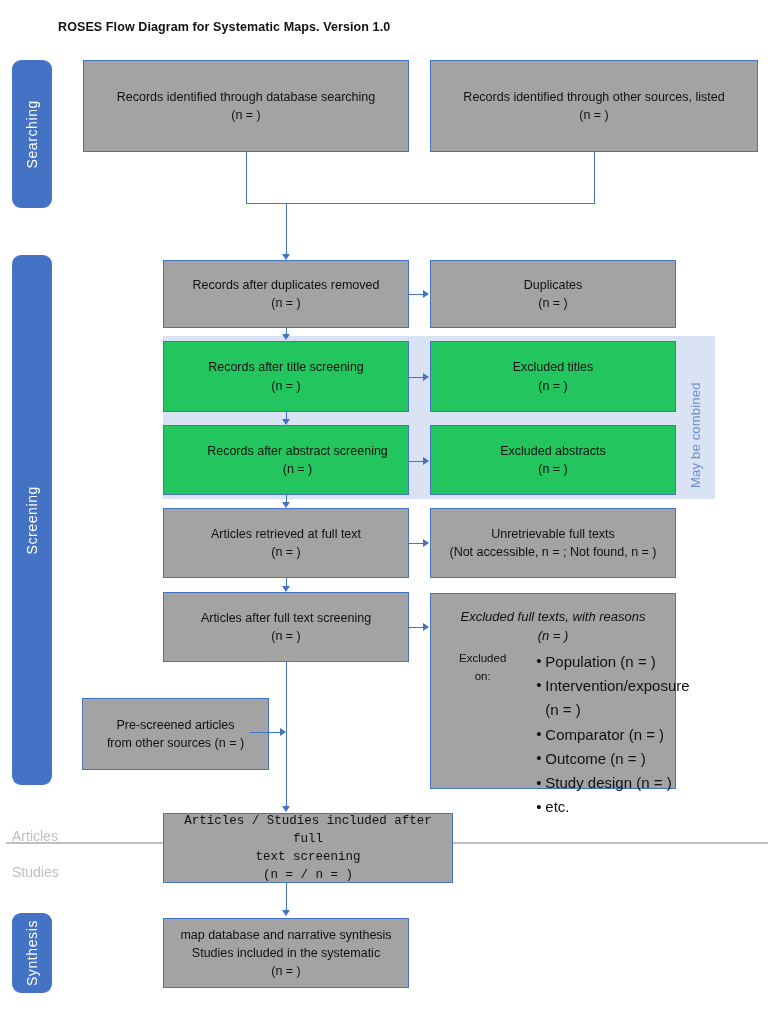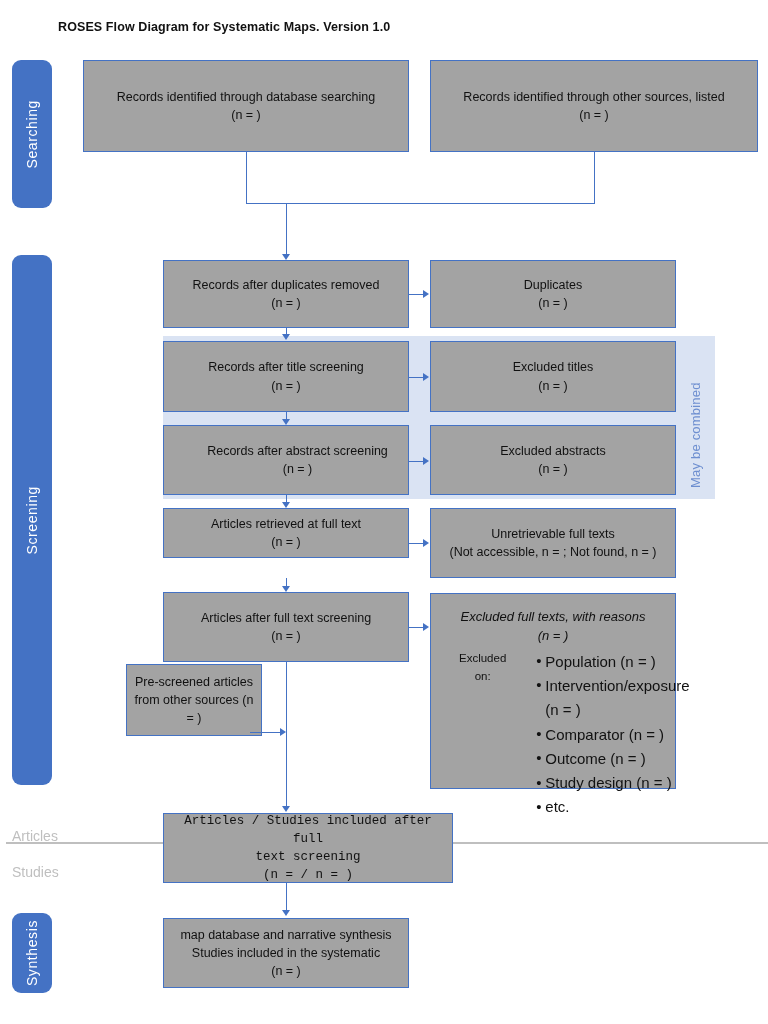--- a/index.html
+++ b/index.html
@@ -74,21 +74,21 @@
     flex-direction: column;
     align-items: center;
     justify-content: center;
     text-align: center;
     color: #111111;
     font-size: 12.5px;
     line-height: 1.45;
     padding: 2px 6px;
   }
   .box.shaded {
-    background: #a3a3a3;
+    background: #22c55e;
   }
   .box .line { display: block; }
 
   
   .combine-panel {
     position: absolute;
     background: #DAE3F3;
   }
   .combine-label {
     position: absolute;
@@ -235,21 +235,21 @@
   </div>
   <div class="box shaded" style="left:430px; top:425px; width:246px; height:70px;">
     <span class="line">Excluded abstracts</span>
     <span class="line">(n = )</span>
   </div>
   <div class="hline" style="left:409px; top:461px; width:15px;"></div>
   <div class="arrow-right" style="left:423px; top:457px;"></div>
   <div class="vline" style="left:286px; top:495px; height:7px;"></div>
   <div class="arrow-down" style="left:282px; top:502px;"></div>
 
-  <div class="box" style="left:163px; top:508px; width:246px; height:50px;">
+  <div class="box" style="left:163px; top:508px; width:246px; height:70px;">
     <span class="line">Articles retrieved at full text</span>
     <span class="line">(n = )</span>
   </div>
   <div class="box" style="left:430px; top:508px; width:246px; height:70px;">
     <span class="line">Unretrievable full texts</span>
     <span class="line">(Not accessible,  n = ; Not found, n = )</span>
   </div>
   <div class="hline" style="left:409px; top:543px; width:15px;"></div>
   <div class="arrow-right" style="left:423px; top:539px;"></div>
   <div class="vline" style="left:286px; top:578px; height:8px;"></div>
@@ -271,21 +271,21 @@
         <li>Comparator (n = )</li>
         <li>Outcome (n = )</li>
         <li>Study design (n = )</li>
         <li>etc.</li>
       </ul>
     </div>
   </div>
   <div class="hline" style="left:409px; top:627px; width:15px;"></div>
   <div class="arrow-right" style="left:423px; top:623px;"></div>
 
-  <div class="box" style="left:82px; top:664px; width:136px; height:72px;margin-left:44px;">
+  <div class="box" style="left:82px; top:698px; width:187px; height:72px;">
     <span class="line">Pre-screened articles</span>
     <span class="line">from other sources (n = )</span>
   </div>
   <div class="hline" style="left:250px; top:732px; width:32px;"></div>
   <div class="arrow-right" style="left:280px; top:728px;"></div>
 
   <div class="vline" style="left:286px; top:662px; height:147px;"></div>
   <div class="arrow-down" style="left:282px; top:806px;"></div>
 
   <div class="box" style="left:163px; top:813px; width:290px; height:70px;font-family:Liberation Mono, monospace;">

